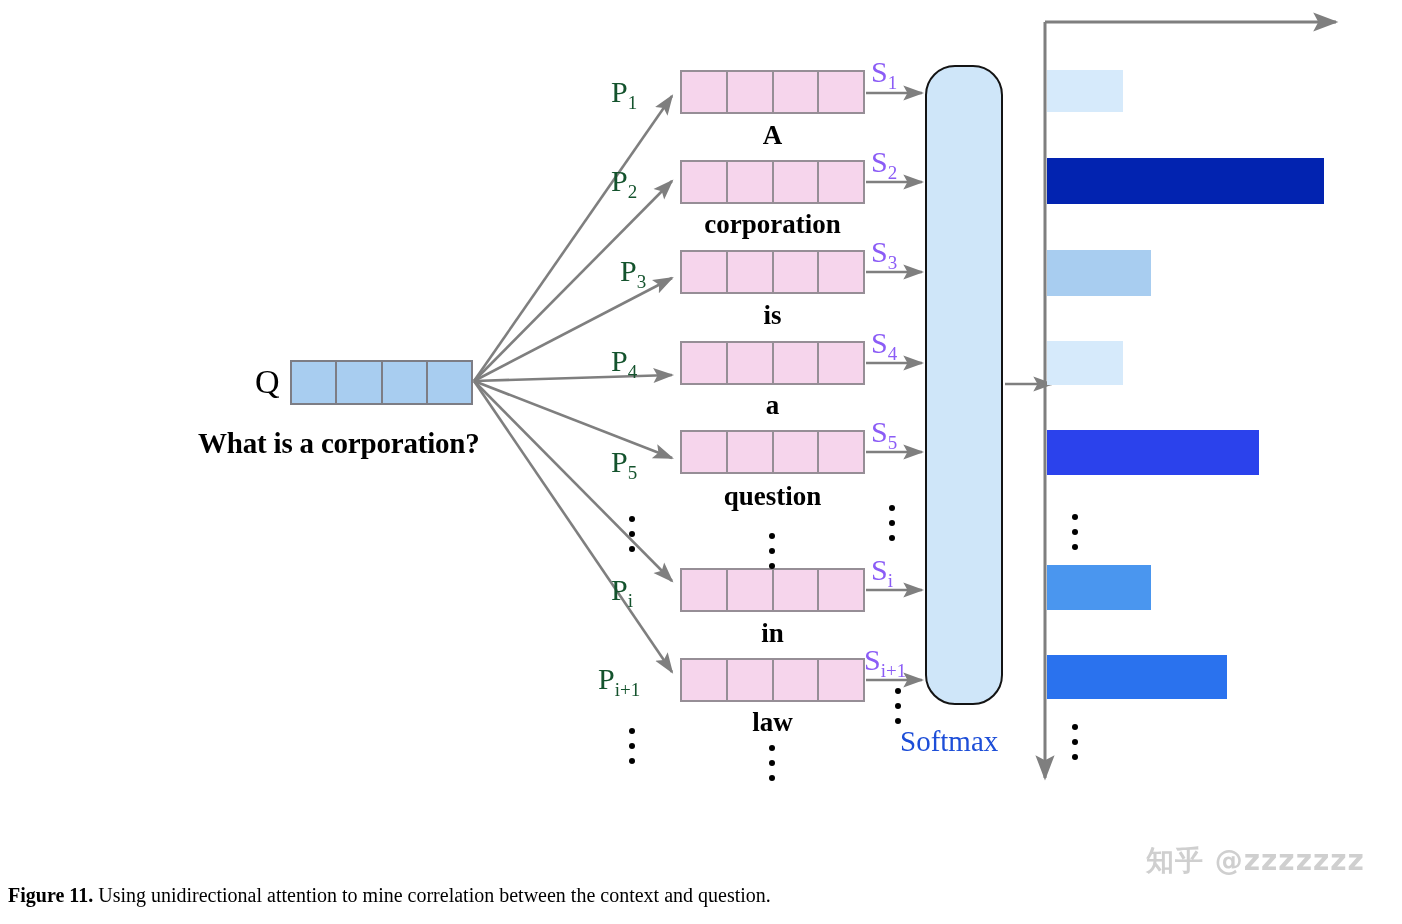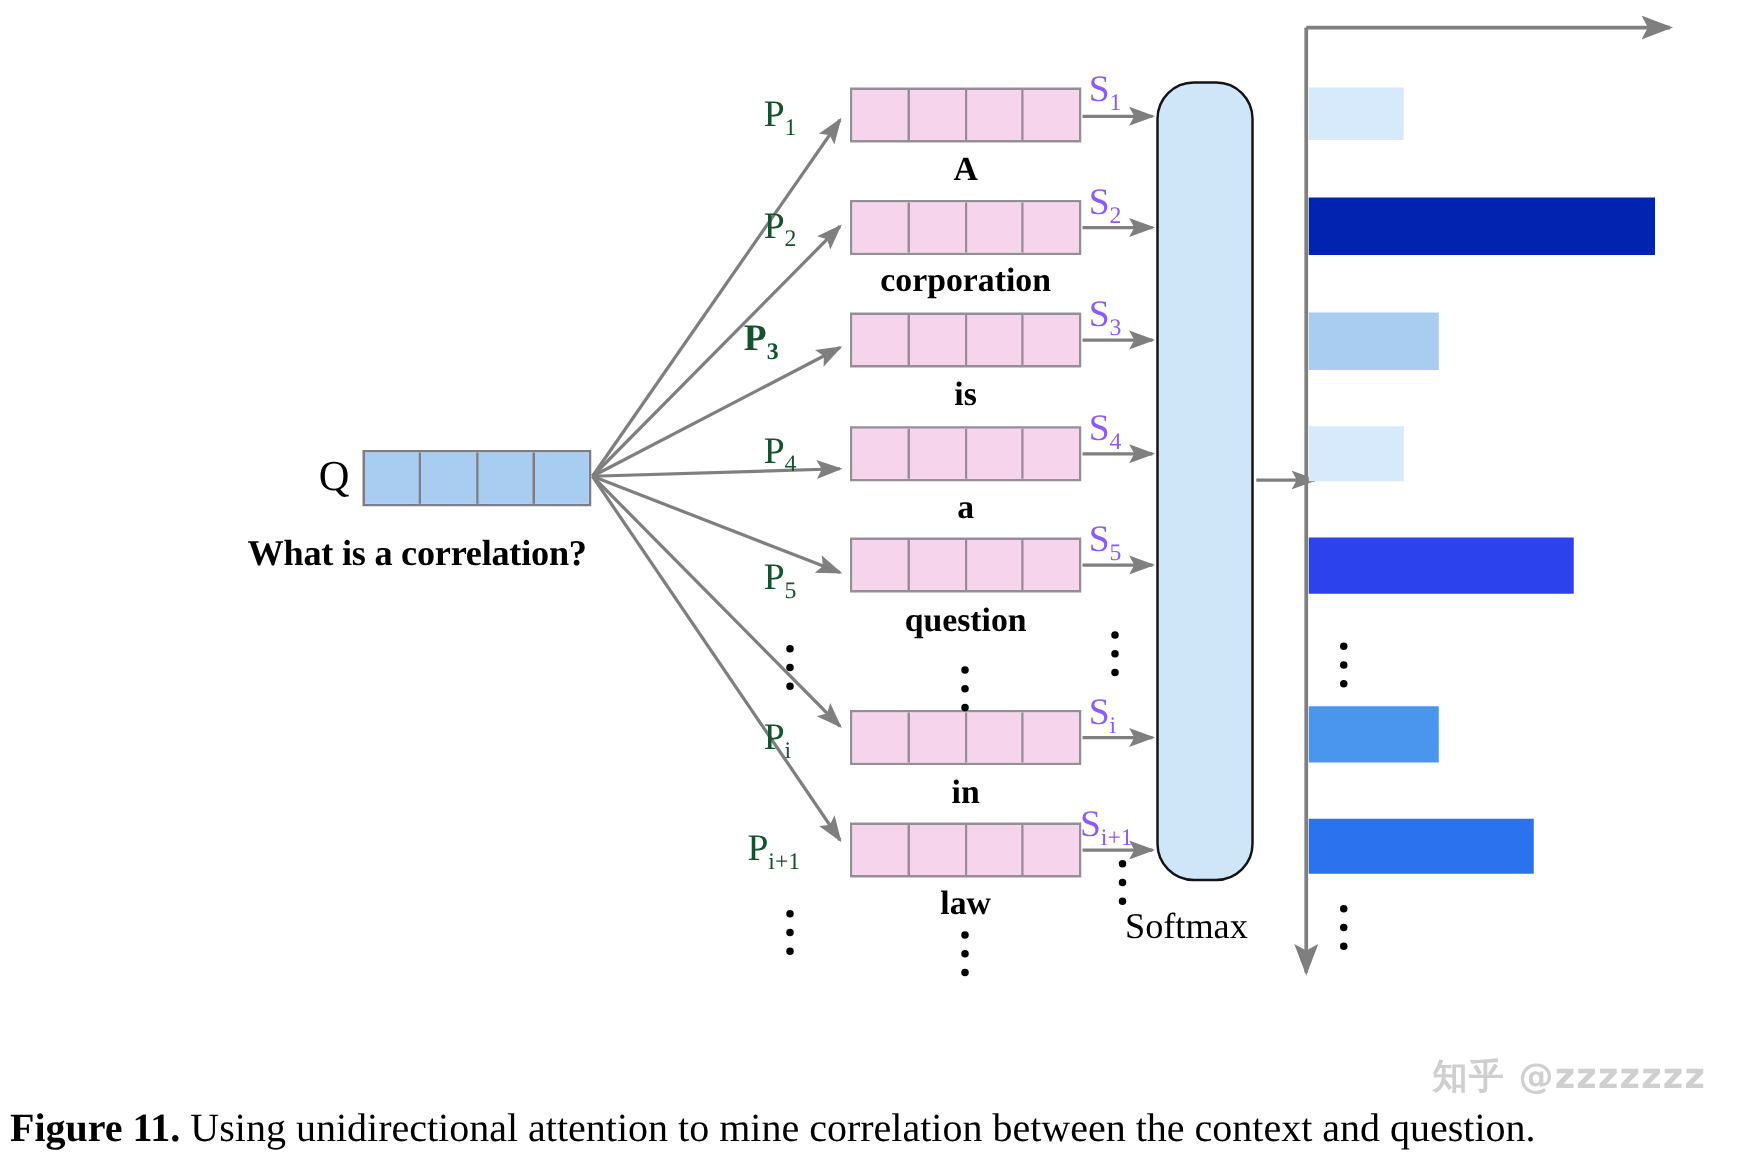--- a/index.html
+++ b/index.html
@@ -122,35 +122,35 @@
     width: 78px; height: 640px;
     background: #cfe6f9;
     border: 2.5px solid #141414;
     border-radius: 30px;
     box-sizing: border-box;
   }
   .softmax-label {
     position: absolute;
     left: 900px; top: 725px;
     font-size: 29px;
-    color: #000000;
+    color: #1d4ed8;
   }
 
   
   .bar {
     position: absolute;
     left: 1047px;
   }
 
   
   .caption {
     position: absolute;
     left: 8px; top: 884px;
     width: 1390px;
-    font-size: 32px;
+    font-size: 20px;
     color: #000;
     white-space: nowrap;
   }
   .caption b { font-weight: bold; }
 
   
   .watermark {
     position: absolute;
     left: 1146px; top: 842px;
     font-size: 28px;
@@ -202,21 +202,21 @@
   </g>
 </svg>
 
 <div class="qlabel">Q</div>
 <div class="qvec" style="border-color: rgb(125, 125, 133);">
   <div class="cell" style="background: rgb(168, 205, 240); border-right-color: rgb(125, 125, 133);"></div>
   <div class="cell" style="background: rgb(168, 205, 240); border-right-color: rgb(125, 125, 133);"></div>
   <div class="cell" style="background: rgb(168, 205, 240); border-right-color: rgb(125, 125, 133);"></div>
   <div class="cell" style="background: rgb(168, 205, 240); border-right-color: rgb(125, 125, 133);"></div>
 </div>
-<div class="qtext">What is a correlation?</div>
+<div class="qtext">What is a corporation?</div>
 
 <div class="plabel" style="left:611px; top:75px;">
   <span>P</span><sub>1</sub>
 </div>
 <div class="pvec" style="top: 70px; border-color: rgb(150, 142, 150);">
   <div class="cell" style="background: rgb(246, 213, 236); border-right-color: rgb(150, 142, 150);"></div>
   <div class="cell" style="background: rgb(246, 213, 236); border-right-color: rgb(150, 142, 150);"></div>
   <div class="cell" style="background: rgb(246, 213, 236); border-right-color: rgb(150, 142, 150);"></div>
   <div class="cell" style="background: rgb(246, 213, 236); border-right-color: rgb(150, 142, 150);"></div>
 </div>
@@ -232,21 +232,21 @@
   <div class="cell" style="background: rgb(246, 213, 236); border-right-color: rgb(150, 142, 150);"></div>
   <div class="cell" style="background: rgb(246, 213, 236); border-right-color: rgb(150, 142, 150);"></div>
   <div class="cell" style="background: rgb(246, 213, 236); border-right-color: rgb(150, 142, 150);"></div>
   <div class="cell" style="background: rgb(246, 213, 236); border-right-color: rgb(150, 142, 150);"></div>
 </div>
 <div class="wordlabel" style="left:680px; top:209px; width:185px;">corporation</div>
 <div class="slabel" style="left:871px; top:145px;">
   <span>S</span><sub>2</sub>
 </div>
 
-<div class="plabel" style="left:595px; top:254px;font-weight:bold;">
+<div class="plabel" style="left:620px; top:254px;">
   <span>P</span><sub>3</sub>
 </div>
 <div class="pvec" style="top: 250px; border-color: rgb(150, 142, 150);">
   <div class="cell" style="background: rgb(246, 213, 236); border-right-color: rgb(150, 142, 150);"></div>
   <div class="cell" style="background: rgb(246, 213, 236); border-right-color: rgb(150, 142, 150);"></div>
   <div class="cell" style="background: rgb(246, 213, 236); border-right-color: rgb(150, 142, 150);"></div>
   <div class="cell" style="background: rgb(246, 213, 236); border-right-color: rgb(150, 142, 150);"></div>
 </div>
 <div class="wordlabel" style="left:680px; top:300px; width:185px;">is</div>
 <div class="slabel" style="left:871px; top:235px;">

